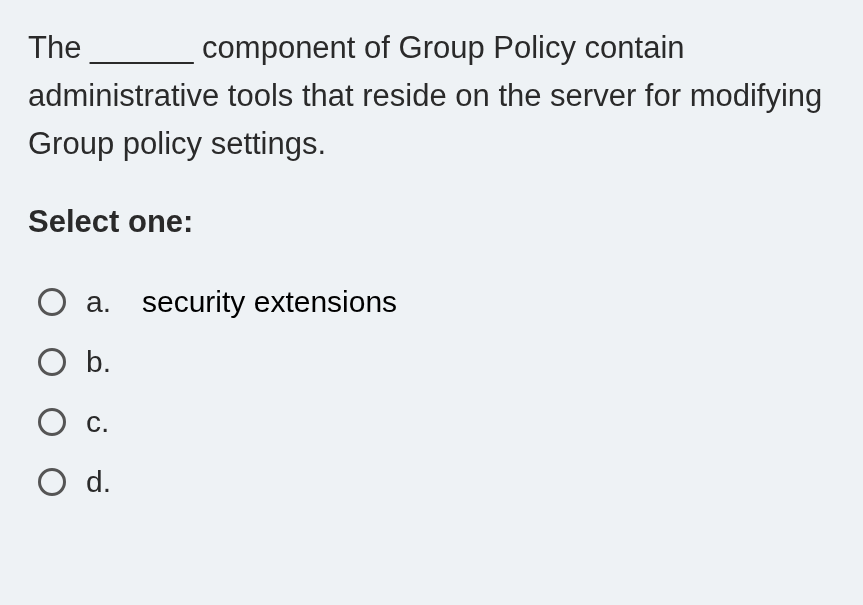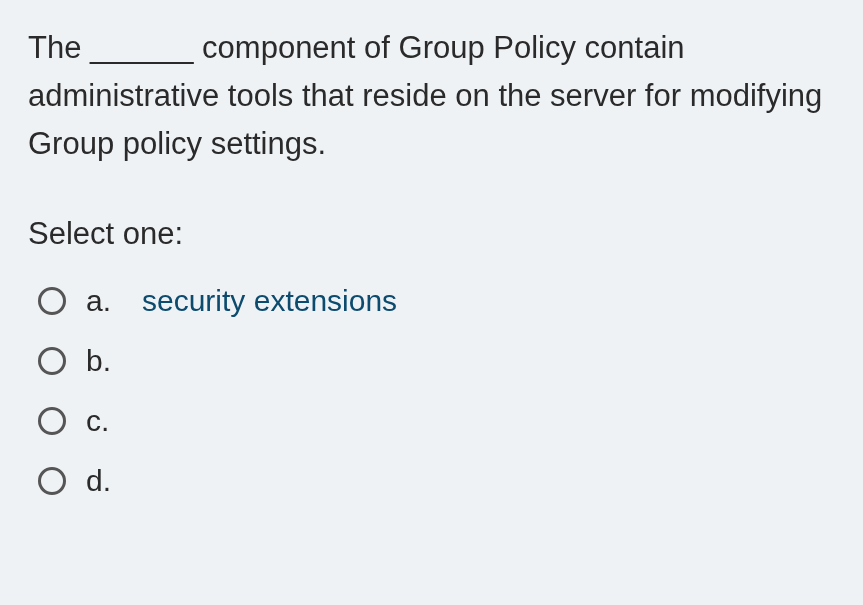--- a/index.html
+++ b/index.html
@@ -12,26 +12,27 @@
       height: 605px;
       background: #eef2f5;
       font-family: -apple-system, BlinkMacSystemFont, "Segoe UI", Helvetica, Arial, sans-serif;
       padding: 24px 28px;
       color: #2a2a2a;
     }
     .question-text {
       font-size: 31px;
       line-height: 1.55;
       color: #2a2a2a;
-      margin-bottom: 48px;
+      margin-bottom: 36px;
     }
     .select-one {
       font-size: 31px;
       color: #2a2a2a;
-      margin-bottom: 32px;
+      margin-bottom: 45px;
+      font-weight: bold;
     }
     .options {
       display: flex;
       flex-direction: column;
       gap: 26px;
       padding-left: 10px;
     }
     .option {
       display: flex;
       align-items: center;
@@ -46,21 +47,21 @@
       flex-shrink: 0;
       background: transparent;
     }
     .option-letter {
       font-size: 30px;
       color: #2a2a2a;
       width: 36px;
     }
     .option-text {
       font-size: 30px;
-      color: #0c4a6e;
+      color: #000000;
     }
   </style>
 </head>
 <body>
 
 <div class="question-text">The ______ component of Group Policy contain administrative tools that reside on the server for modifying Group policy settings.</div>
 
 <div class="select-one">Select one:</div>
 
 <div class="options">

